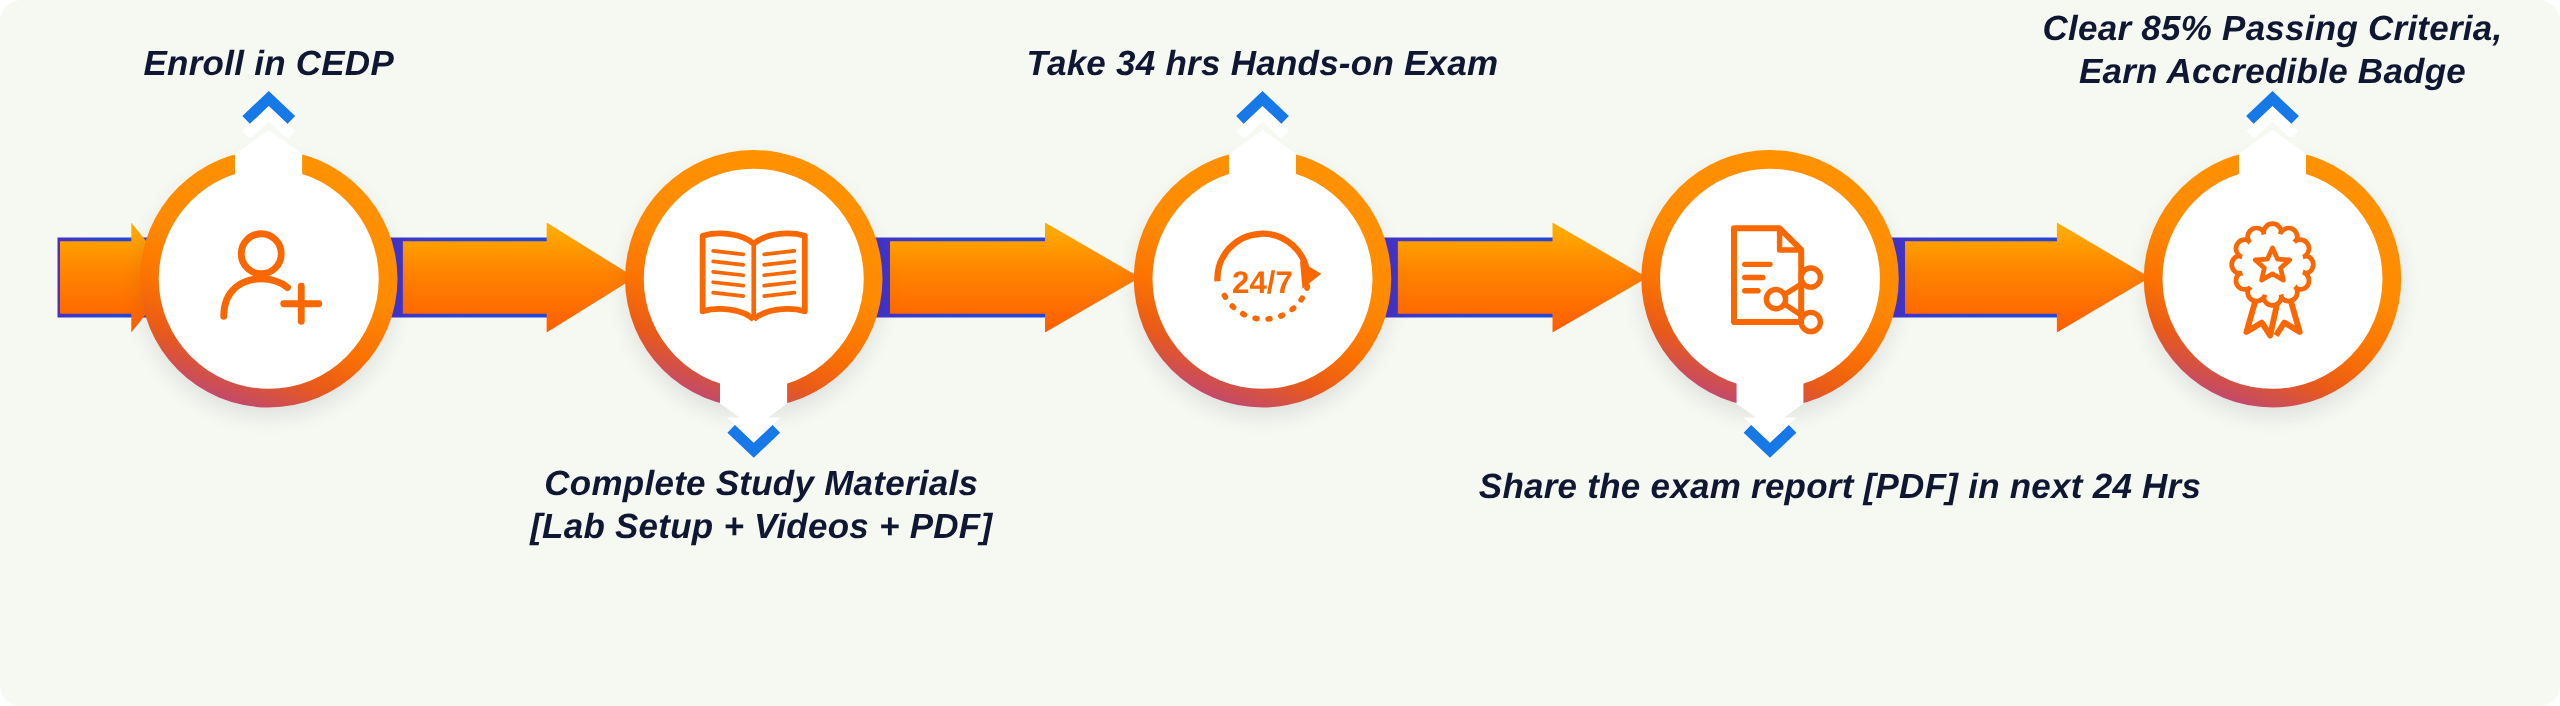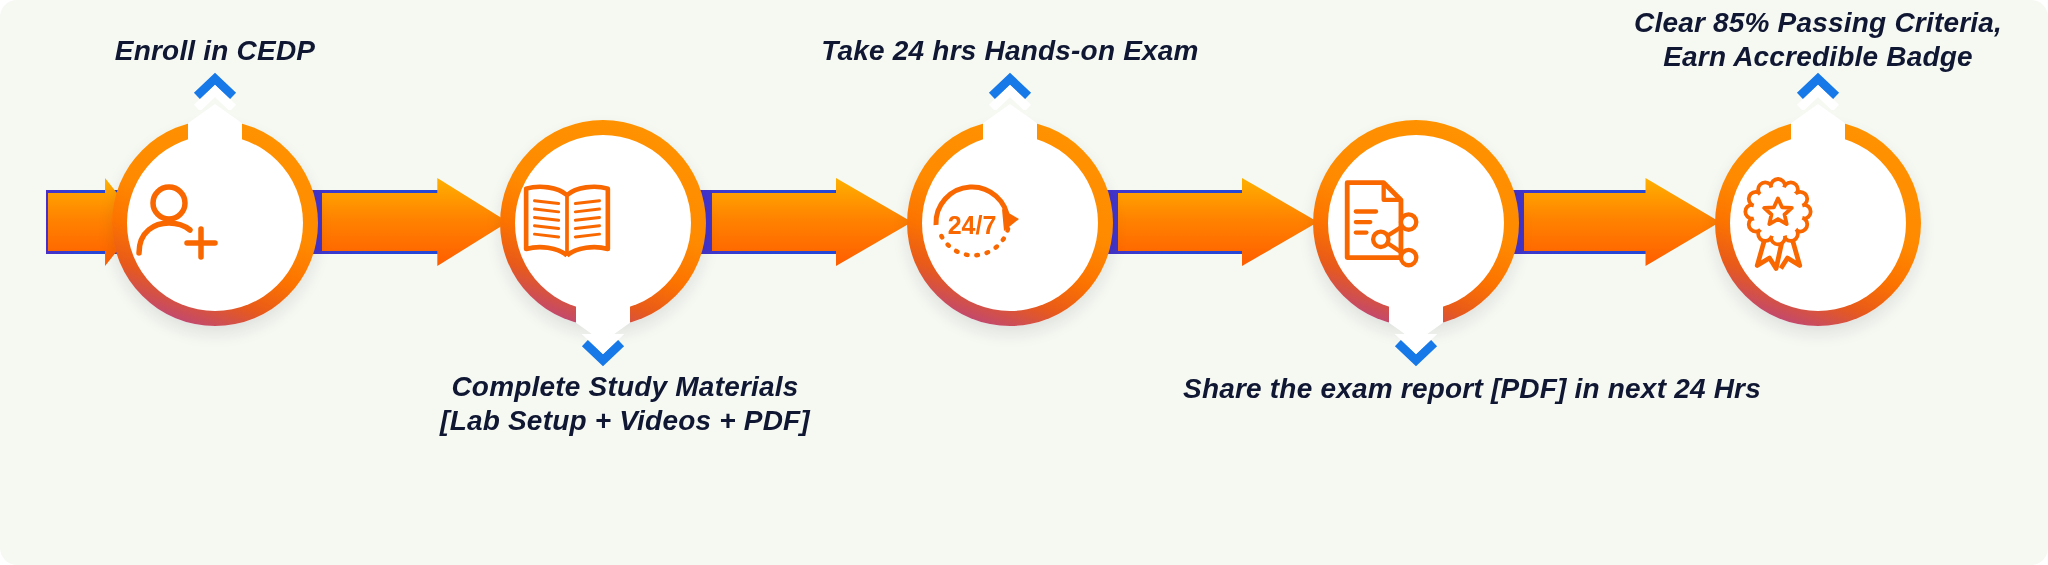--- a/index.html
+++ b/index.html
@@ -19,21 +19,21 @@
     clip-path:polygon(0 17%, 62% 17%, 62% 0%, 100% 50%, 62% 100%, 62% 83%, 0 83%);
   }
   .circle {
     position:absolute; top:120px; width:206px; height:206px; border-radius:50%;
     background:linear-gradient(200deg,#ff9500 0%,#ff8a00 45%,#fc7300 62%,#e85a1a 76%,#a43bb0 100%);
     z-index:3; display:flex; align-items:center; justify-content:center;
     box-shadow:0 8px 16px rgba(30,20,60,0.10);
   }
   .circle-inner {
     width:176px; height:176px; border-radius:50%; background:#ffffff;
-    display:flex; align-items:center; 
+    display:flex; align-items:center; justify-content:center;
   }
   .pent-up {
     position:absolute; top:104px; width:54px; height:48px; background:#ffffff; z-index:4;
     clip-path:polygon(50% 0, 100% 40%, 100% 100%, 0 100%, 0 40%);
   }
   .pent-down {
     position:absolute; top:294px; width:54px; height:48px; background:#ffffff; z-index:4;
     clip-path:polygon(0 0, 100% 0, 100% 60%, 50% 100%, 0 60%);
   }
   .chev { position:absolute; z-index:5; }
@@ -100,24 +100,24 @@
           <line x1="65" y1="63" x2="91" y2="60"></line>
         </g>
       </svg>
     </div>
   </div>
   <div class="pent-down" style="left:576px;"></div>
   <svg class="chev" style="left:580px; top:334px;" width="46" height="38" viewBox="0 0 46 38">
     <polyline points="5,9 23,26 41,9" fill="none" stroke="#1778E8" stroke-width="9" stroke-linejoin="miter"></polyline>
     <polyline points="5,-3 23,14 41,-3" fill="none" stroke="#ffffff" stroke-width="9" stroke-linejoin="miter"></polyline>
   </svg>
-  <div class="label" style="left:325px; top:370px;">Complete Study Materials
+  <div class="label" style="left:309px; top:370px;">Complete Study Materials
 [Lab Setup + Videos + PDF]</div>
 
-  <div class="label" style="left:710px; top:34px;">Take 24 hrs Hands-on Exam</div>
+  <div class="label" style="left:710px; top:34px;">Take 34 hrs Hands-on Exam</div>
   <svg class="chev" style="left:987px; top:72px;" width="46" height="38" viewBox="0 0 46 38">
     <polyline points="5,24 23,7 41,24" fill="none" stroke="#1778E8" stroke-width="9" stroke-linejoin="miter"></polyline>
     <polyline points="5,36 23,19 41,36" fill="none" stroke="#ffffff" stroke-width="9" stroke-linejoin="miter"></polyline>
   </svg>
   <div class="pent-up" style="left:983px;"></div>
   <div class="circle" style="left:907px;">
     <div class="circle-inner">
       <svg width="100" height="100" viewBox="0 0 100 100">
         <path d="M14 52 A36 36 0 0 1 86 48" fill="none" stroke="#F96700" stroke-width="5"></path>
         <polygon points="80,36 97,46 82,58" fill="#F96700"></polygon>

